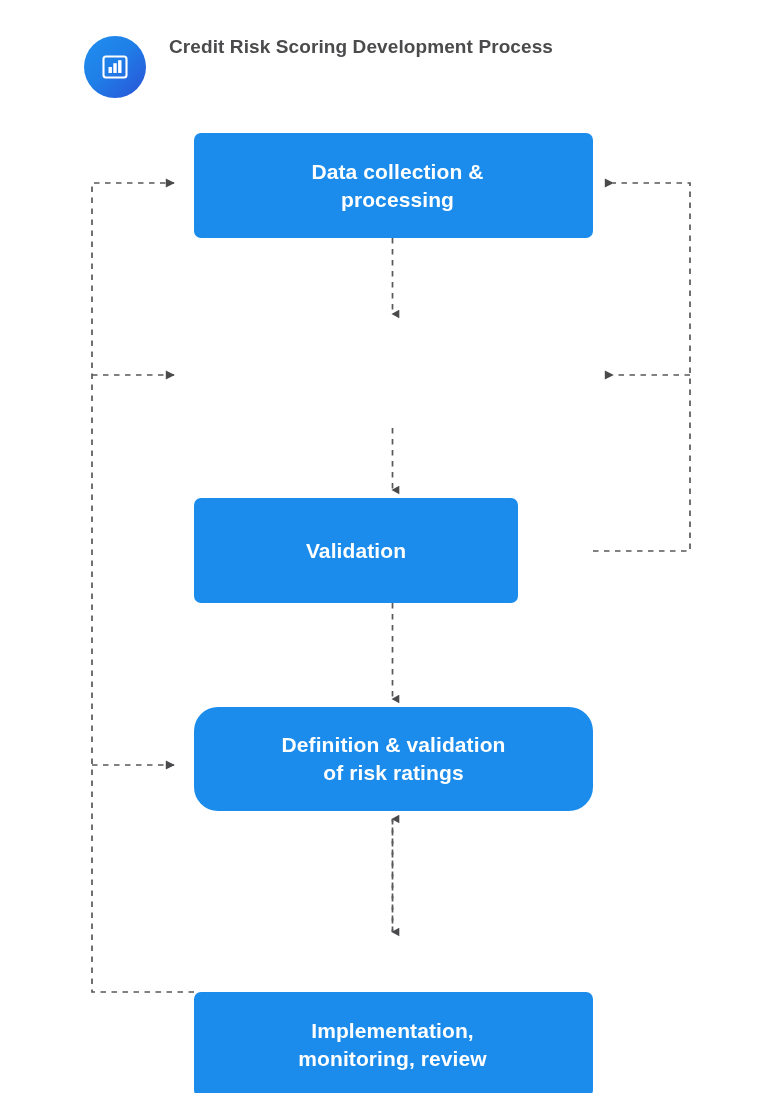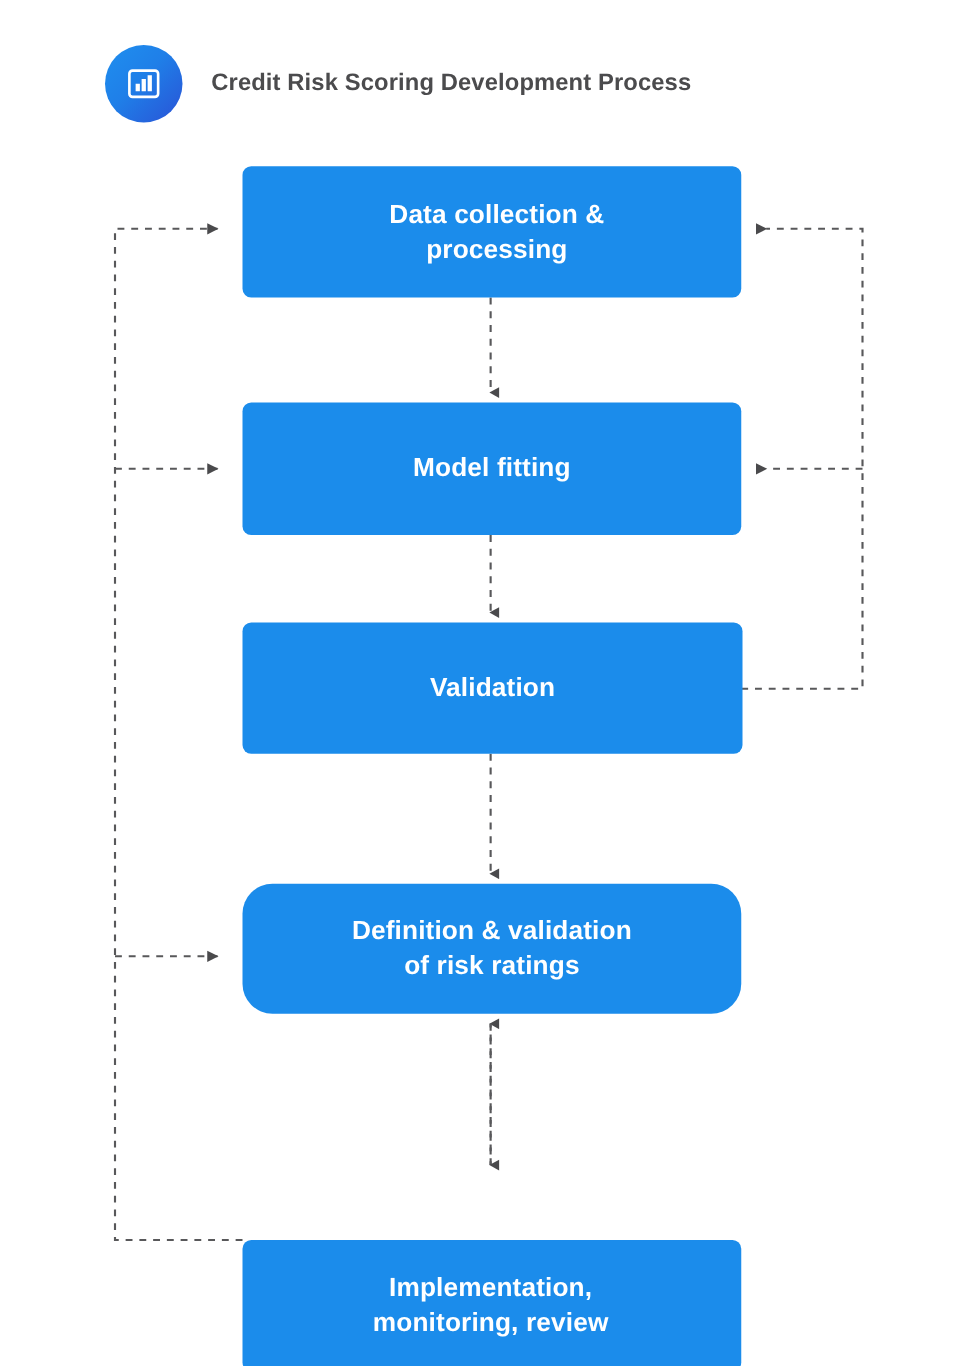--- a/index.html
+++ b/index.html
@@ -15,21 +15,20 @@
     font-family: "Liberation Sans", sans-serif;
     -webkit-font-smoothing: antialiased;
   }
 
   
   #header {
     position: absolute;
     left: 84px;
     top: 36px;
     display: flex;
-    align-items: center;
     height: 62px;
   }
   #brand-icon {
     width: 62px;
     height: 62px;
     border-radius: 50%;
     background: linear-gradient(135deg, #1f8fef 0%, #1f7fe8 45%, #2a52d6 100%);
     display: flex;
     align-items: center;
     justify-content: center;
@@ -75,21 +74,21 @@
     font-weight: bold;
     line-height: 1.32;
     letter-spacing: 0.1px;
     box-sizing: border-box;
     padding: 6px 14px;
   }
   .node .label { white-space: pre-line; }
 
   #node-0 { left: 194px; top: 133px; width: 399px; height: 105px; padding-left: 22px; }
   #node-1 { left: 194px; top: 322px; width: 399px; height: 106px; }
-  #node-2 { left: 194px; top: 498px; width: 400px; height: 105px; }
+  #node-2 { left: 194px; top: 498px; width: 324px; height: 105px; }
   #node-3 { left: 194px; top: 707px; width: 399px; height: 104px; border-radius: 24px; }
   #node-4 { left: 194px; top: 992px; width: 399px; height: 105px; padding-left: 12px; }
 </style>
 </head>
 <body>
 
 <div id="header">
   <div id="brand-icon">
     <svg width="32" height="32" viewBox="0 0 32 32" aria-hidden="true">
       <rect x="4.5" y="5.5" width="23" height="21" rx="2.5" ry="2.5" fill="none" stroke="#ffffff" stroke-width="2.1"></rect>
@@ -134,23 +133,20 @@
       <path d="M194 992 L92 992 L92 183 L174 183" marker-end="url(#arw-right)"></path>
       <path d="M92 375 L174 375" marker-end="url(#arw-right)"></path>
       <path d="M92 765 L174 765" marker-end="url(#arw-right)"></path>
     </g>
   </svg>
 
   <div class="node" id="node-0">
     <span class="label">Data collection &amp;
 processing</span>
   </div>
-  <div class="node" id="node-1">
-    <span class="label">Model fitting</span>
-  </div>
   <div class="node" id="node-2">
     <span class="label">Validation</span>
   </div>
   <div class="node" id="node-3">
     <span class="label">Definition &amp; validation
 of risk ratings</span>
   </div>
   <div class="node" id="node-4">
     <span class="label">Implementation,
 monitoring, review</span>

